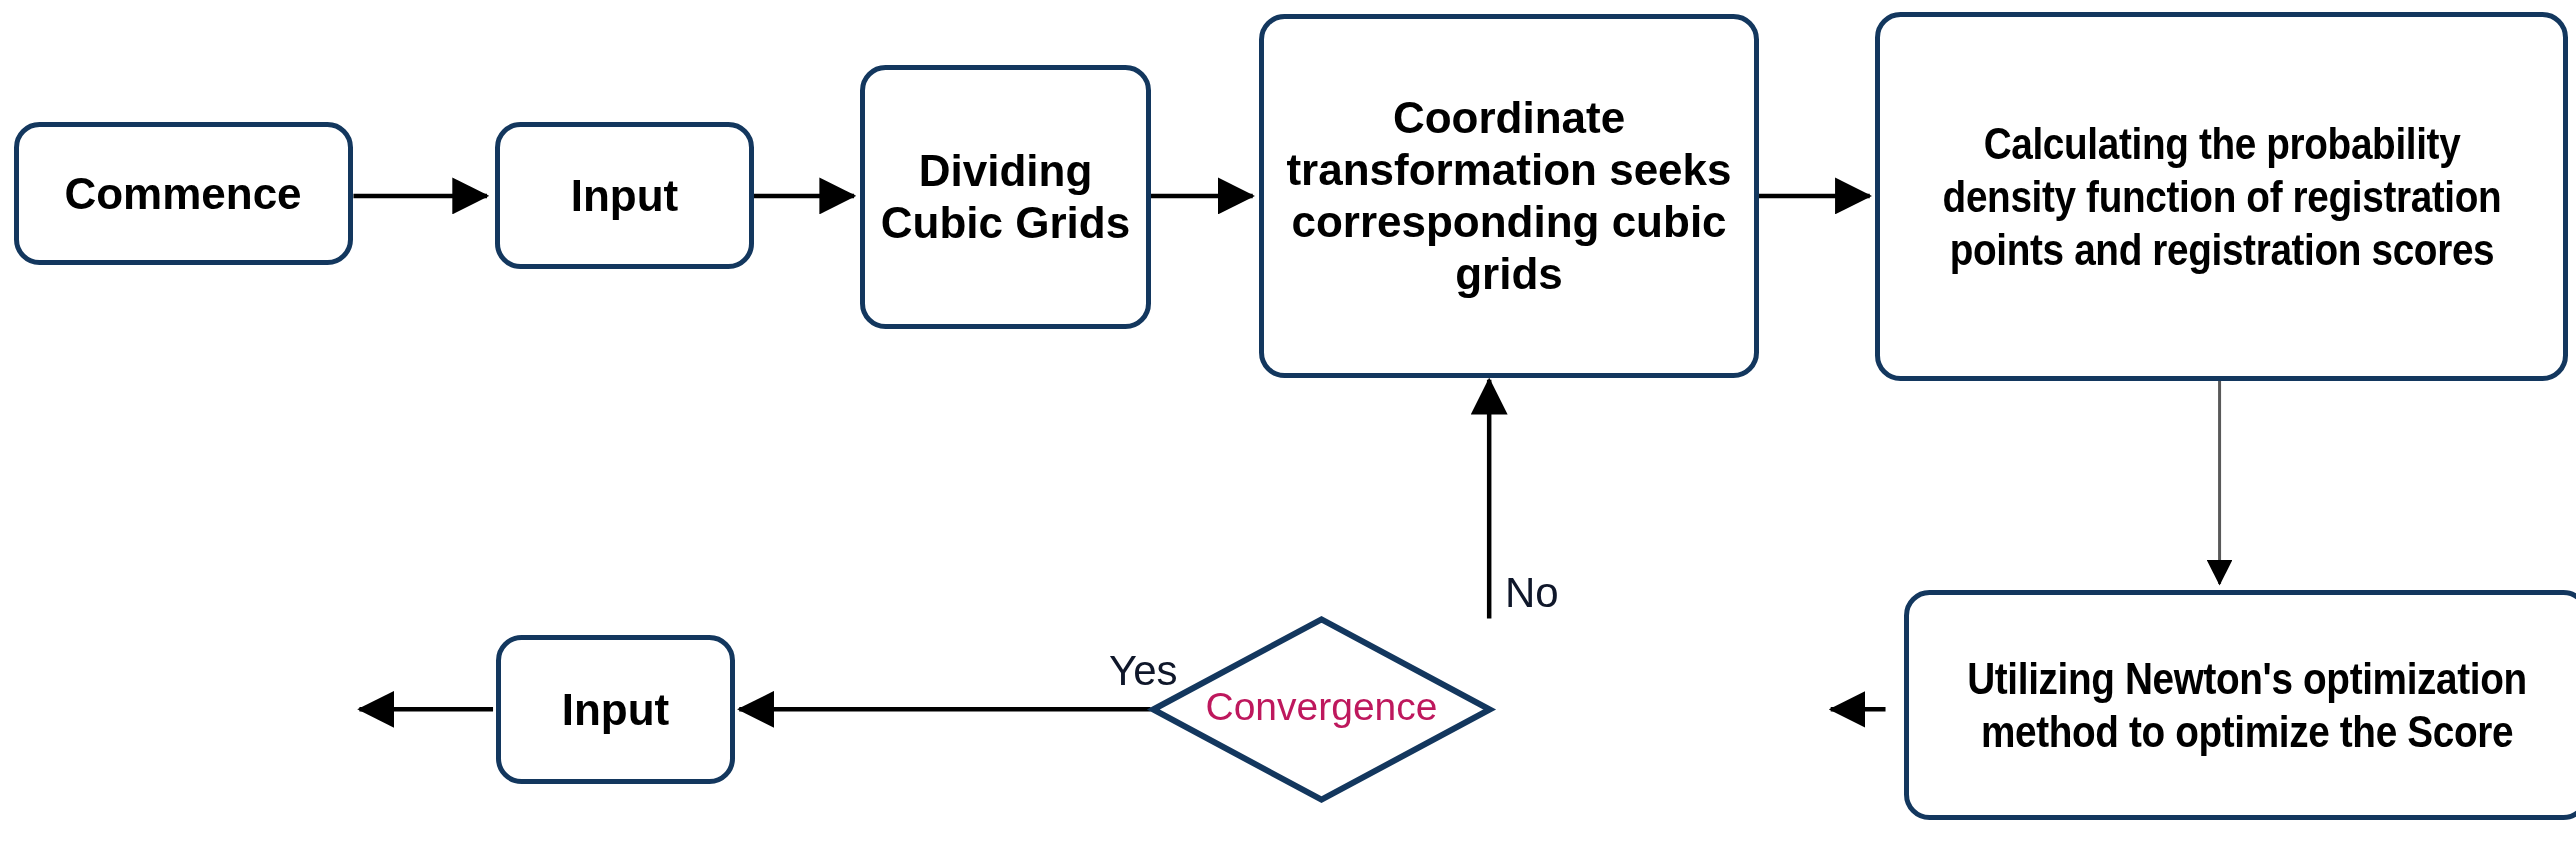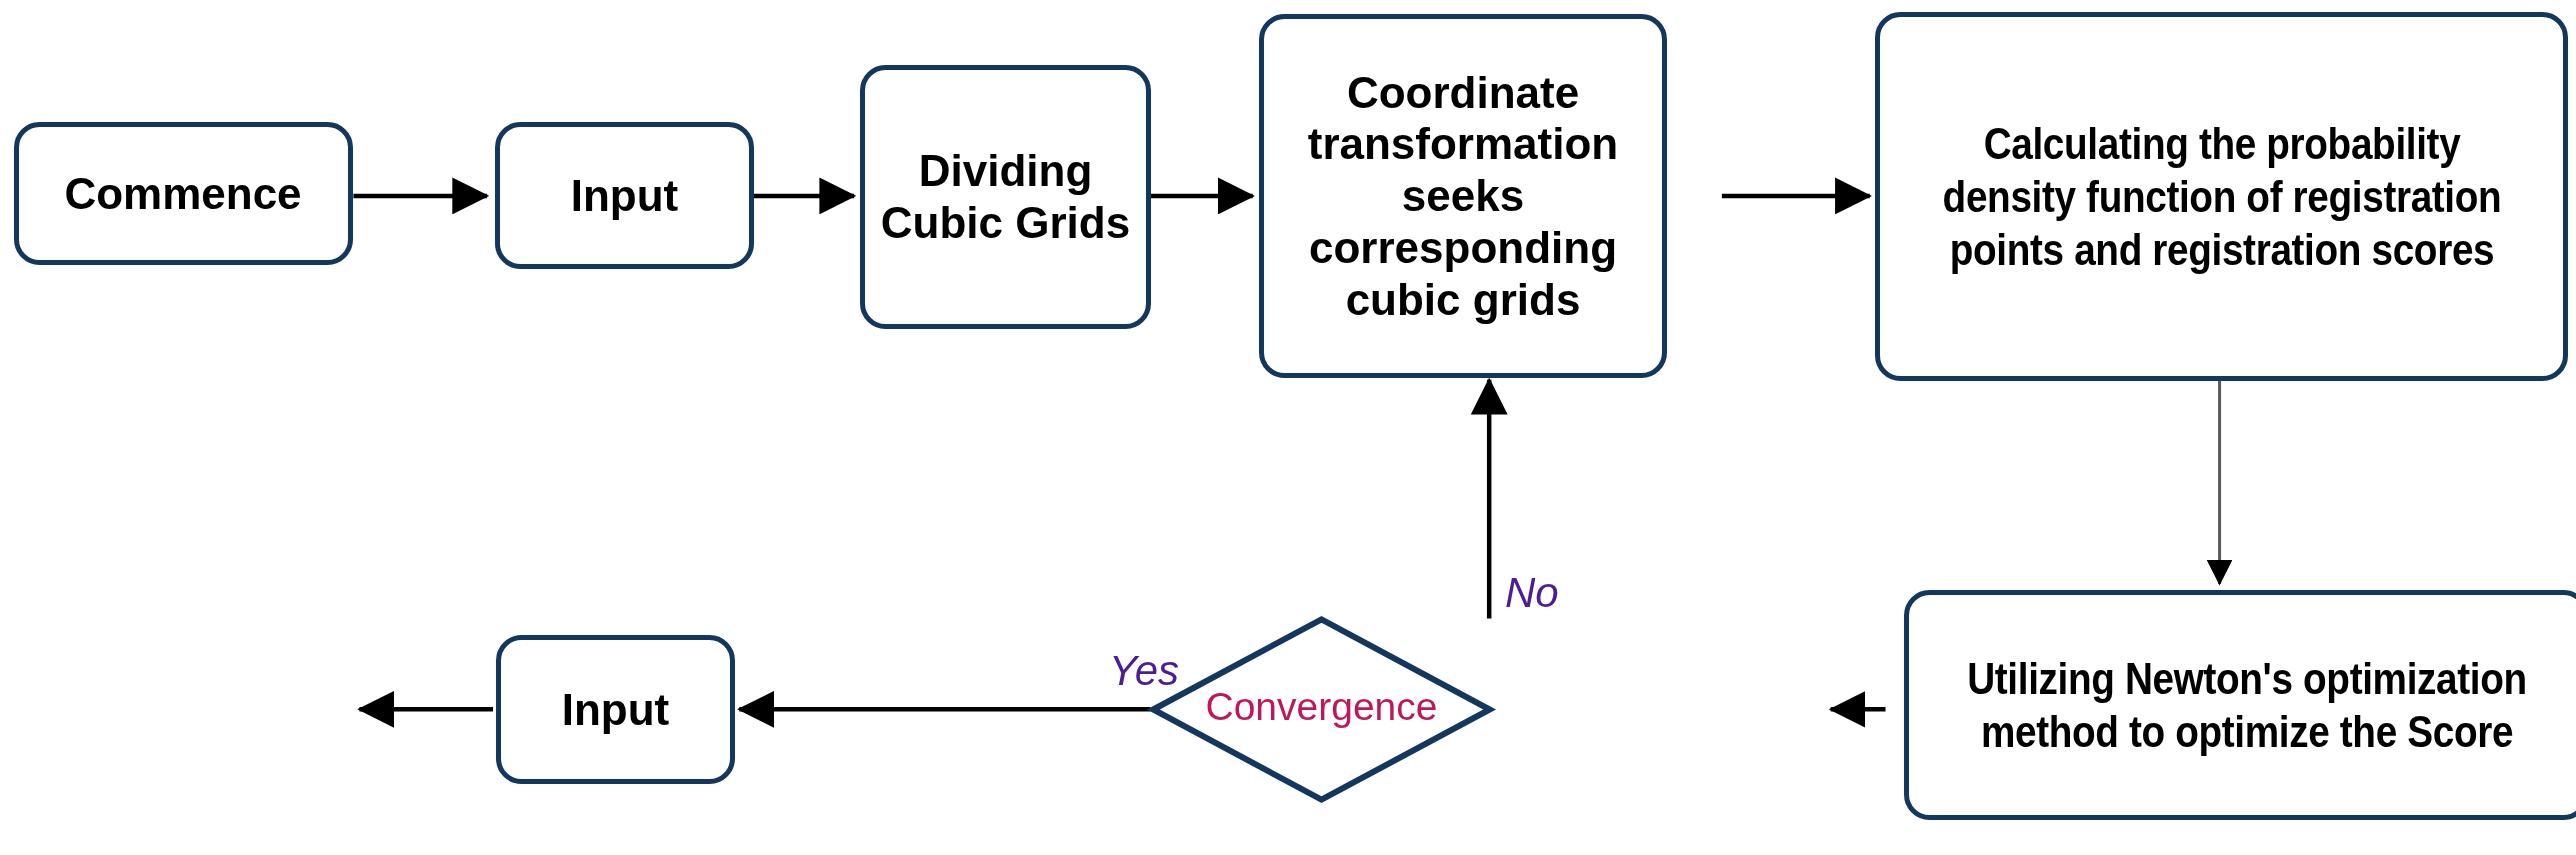--- a/index.html
+++ b/index.html
@@ -43,25 +43,24 @@
   }
 
   .diamond {
     position: absolute;
     z-index: 2;
   }
   .diamond svg { display: block; overflow: visible; }
 
   .dlabel {
     position: absolute;
-    color: #4c1d95;
+    color: #0f172a;
     font-weight: 700;
     white-space: nowrap;
     z-index: 4;
-    font-style: italic;
   }
   .dlabel.plain { font-weight: 400; }
 
   .edge {
     position: absolute;
     z-index: 1;
   }
   .edge svg { display: block; overflow: visible; }
 
   .diamond-text {
@@ -141,21 +140,21 @@
   </div>
 
   <div class="node" style="left:495px; top:122px; width:259px; height:147px; font-size:44px;">
     <span class="txt">Input</span>
   </div>
 
   <div class="node" style="left:860px; top:65px; width:291px; height:264px; font-size:44px;">
     <span class="txt">Dividing Cubic Grids</span>
   </div>
 
-  <div class="node" style="left:1259px; top:14.3px; width:408px; height:364px; font-size:44px;align-items:center;">
+  <div class="node" style="left:1259px; top:14.3px; width:500px; height:364px; font-size:44px;align-items:center;">
     <span class="txt">Coordinate transformation seeks corresponding cubic grids</span>
   </div>
 
   <div class="node cond" style="left:1875px; top:12px; width:693px; height:369px; font-size:45px;">
     <span class="txt">Calculating the probability density function of registration points and registration scores</span>
   </div>
 
   <div class="node cond" style="left:1884px; top:590px; width:685px; height:230px; font-size:45px;margin-left:20px;">
     <span class="txt">Utilizing Newton's optimization method to optimize the Score</span>
   </div>

